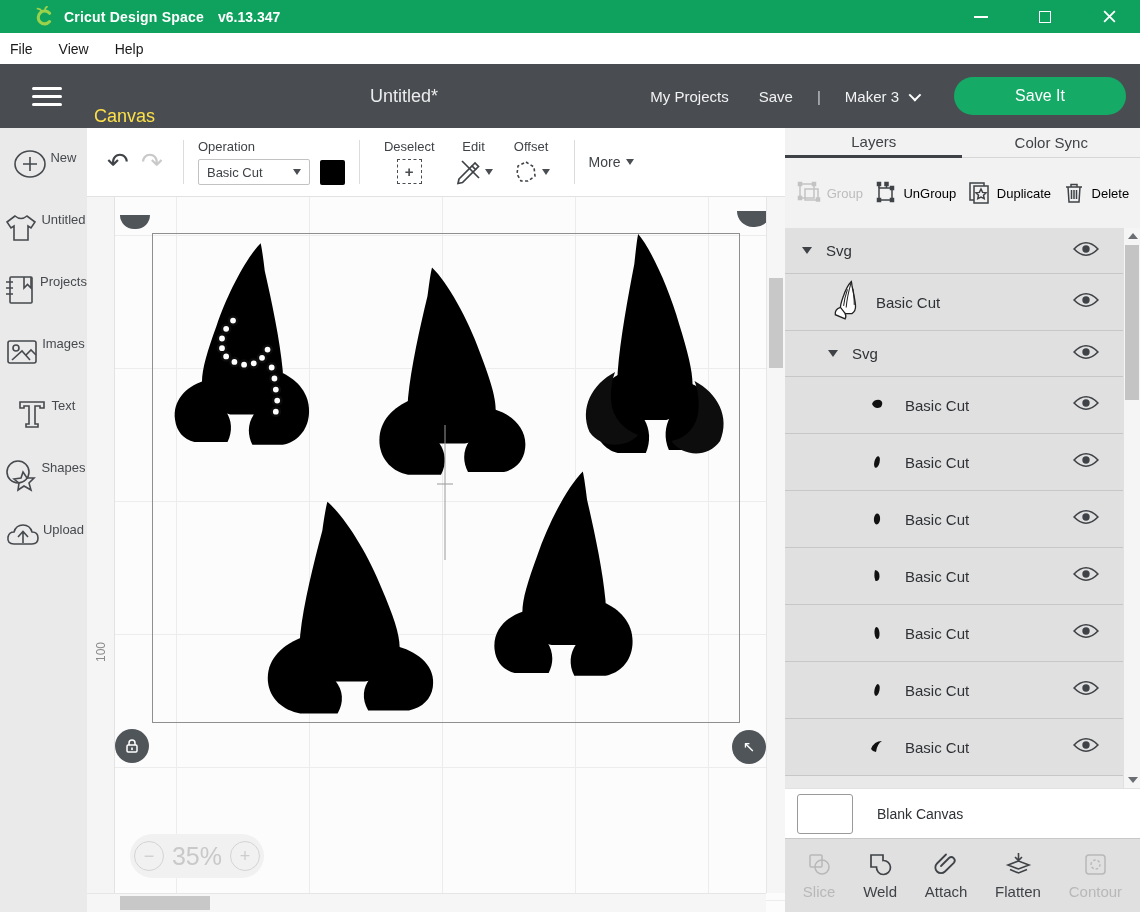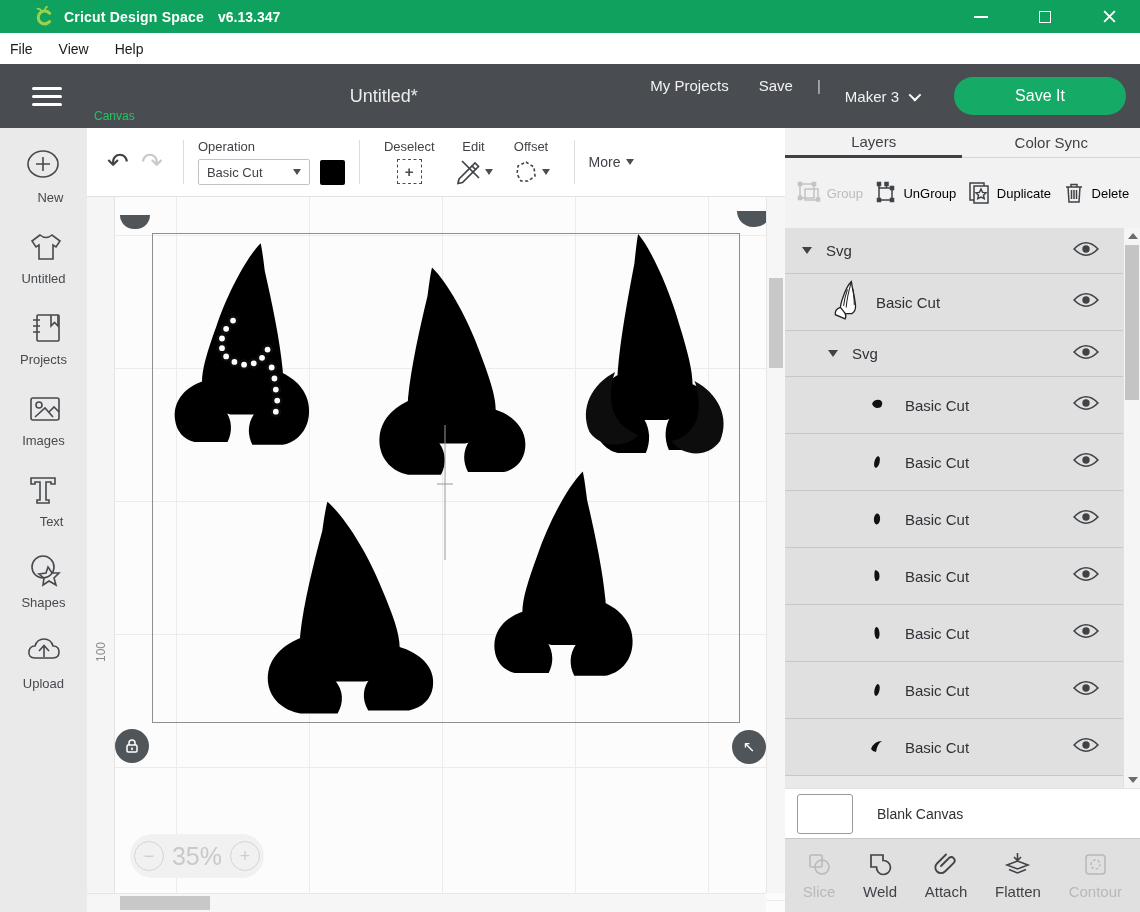--- a/index.html
+++ b/index.html
@@ -17,36 +17,36 @@
   .max-glyph { width:12px; height:12px; border:1.6px solid #fff; }
 
   
   .menubar { height:31px; background:#fff; display:flex; align-items:center; gap:26px; padding-left:10px; }
   .menubar span { font-size:14px; color:#1a1a1a; cursor:pointer; }
 
   
   .header { height:64px; background:#494D52; display:flex; align-items:center; color:#fff; }
   .hamburger { width:30px; margin-left:32px; margin-right:32px; cursor:pointer; }
   .hamburger div { height:3px; background:#fff; border-radius:2px; margin:5px 0; }
-  .h-canvas { font-size:12px; color:#22c55e;margin-top:40px; }
+  .h-canvas { font-size:18px; color:#fde047;margin-top:40px; }
   .h-title { font-size:18px; color:#ECECEC; margin-left:215px; }
-  .h-right { margin-left:auto; display:flex; }
+  .h-right { margin-left:auto; display:flex; align-items:center; }
   .h-link { font-size:15px; color:#F2F2F2; cursor:pointer; }
   .h-sep { color:#C9CCCE; margin:0 24px; font-size:15px; }
   .h-machine { display:flex; align-items:center; gap:10px; cursor:pointer; margin-right:36px; }
   .chev { width:9px; height:9px; border-right:2px solid #fff; border-bottom:2px solid #fff; transform:rotate(45deg) translateY(-2px); }
   .makeit { width:172px; height:38px; border-radius:20px; background:#16AA67; border:none; color:#fff;
     font-size:16px; font-family:inherit; cursor:pointer; margin-right:14px; }
 
   
   .main { display:flex; height:784px; }
 
   
   .sidebar { width:95px; background:#EAEAEA; display:flex; flex-direction:column; align-items:center; padding-top:18px; }
-  .side-item { display:flex; flex-direction:column; align-items:flex-end; margin-bottom:22px; cursor:pointer; }
+  .side-item { display:flex; align-items:flex-start; margin-bottom:22px; cursor:pointer; }
   .side-item svg { width:40px; height:40px; stroke:#464A4E; fill:none; stroke-width:1.6; }
   .side-item .slabel { font-size:13px; color:#464A4E; margin-top:4px; }
 
   .center-col { width:698px; display:flex; flex-direction:column; }
 
   
   .toolbar { height:69px; background:#fff; border-bottom:1px solid #E2E2E2; display:flex; align-items:center; }
   .tb-div { width:1px; height:44px; background:#DCDCDC; margin:0 14px; }
   .tb-icon-btn { width:34px; display:flex; justify-content:center; cursor:pointer; }
   .undo-glyph { font-size:26px; color:#3F4347; line-height:26px;}

